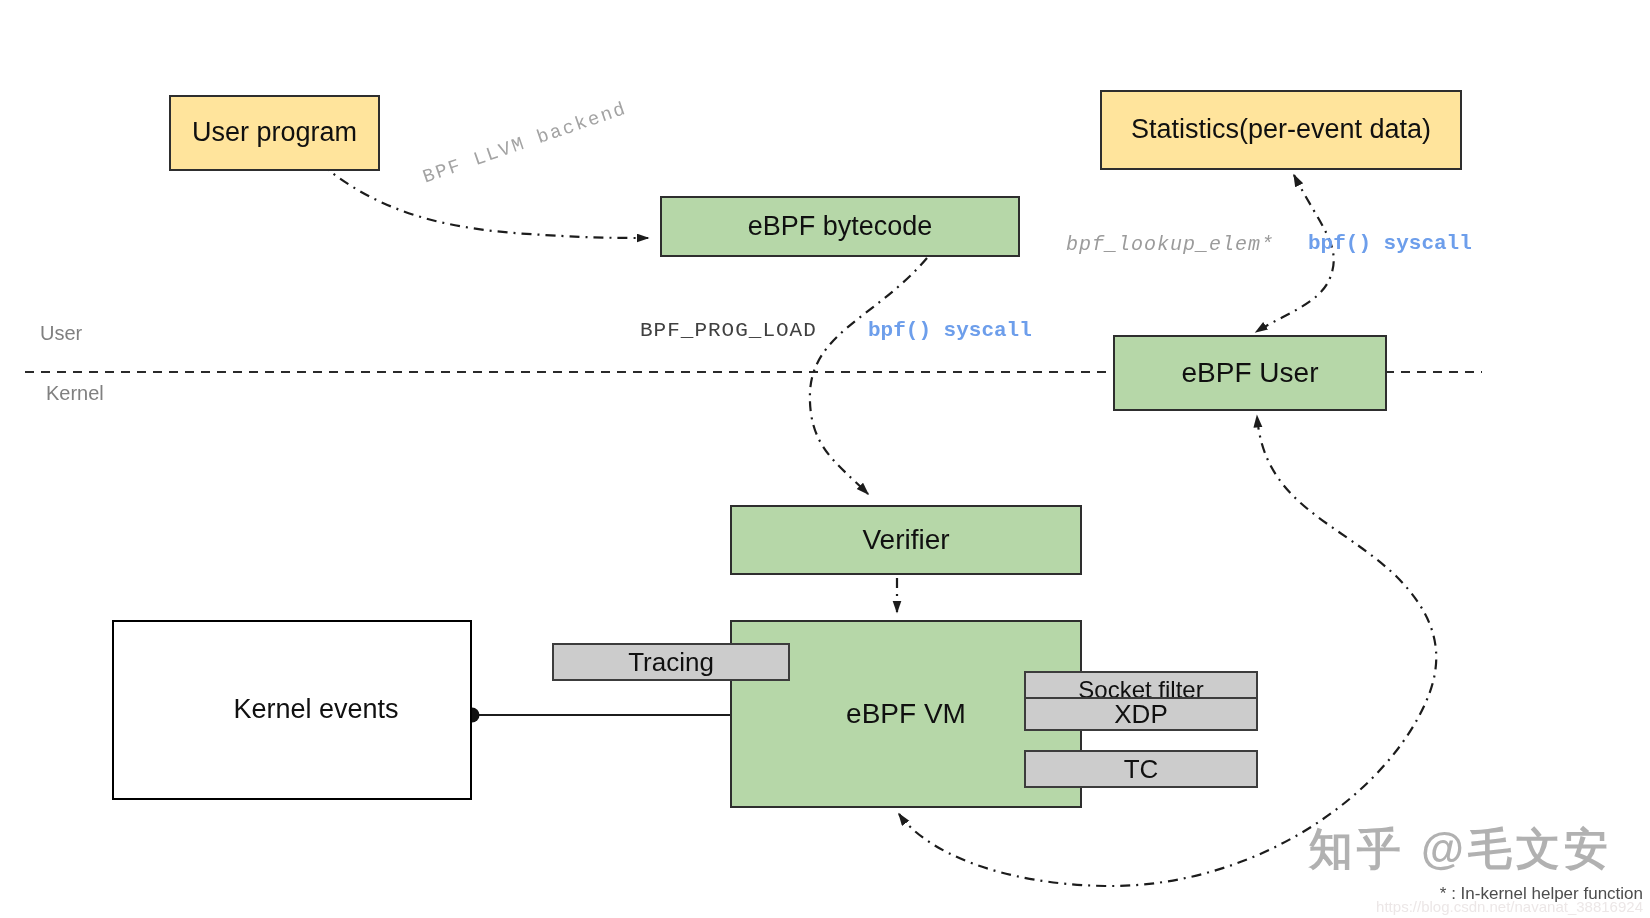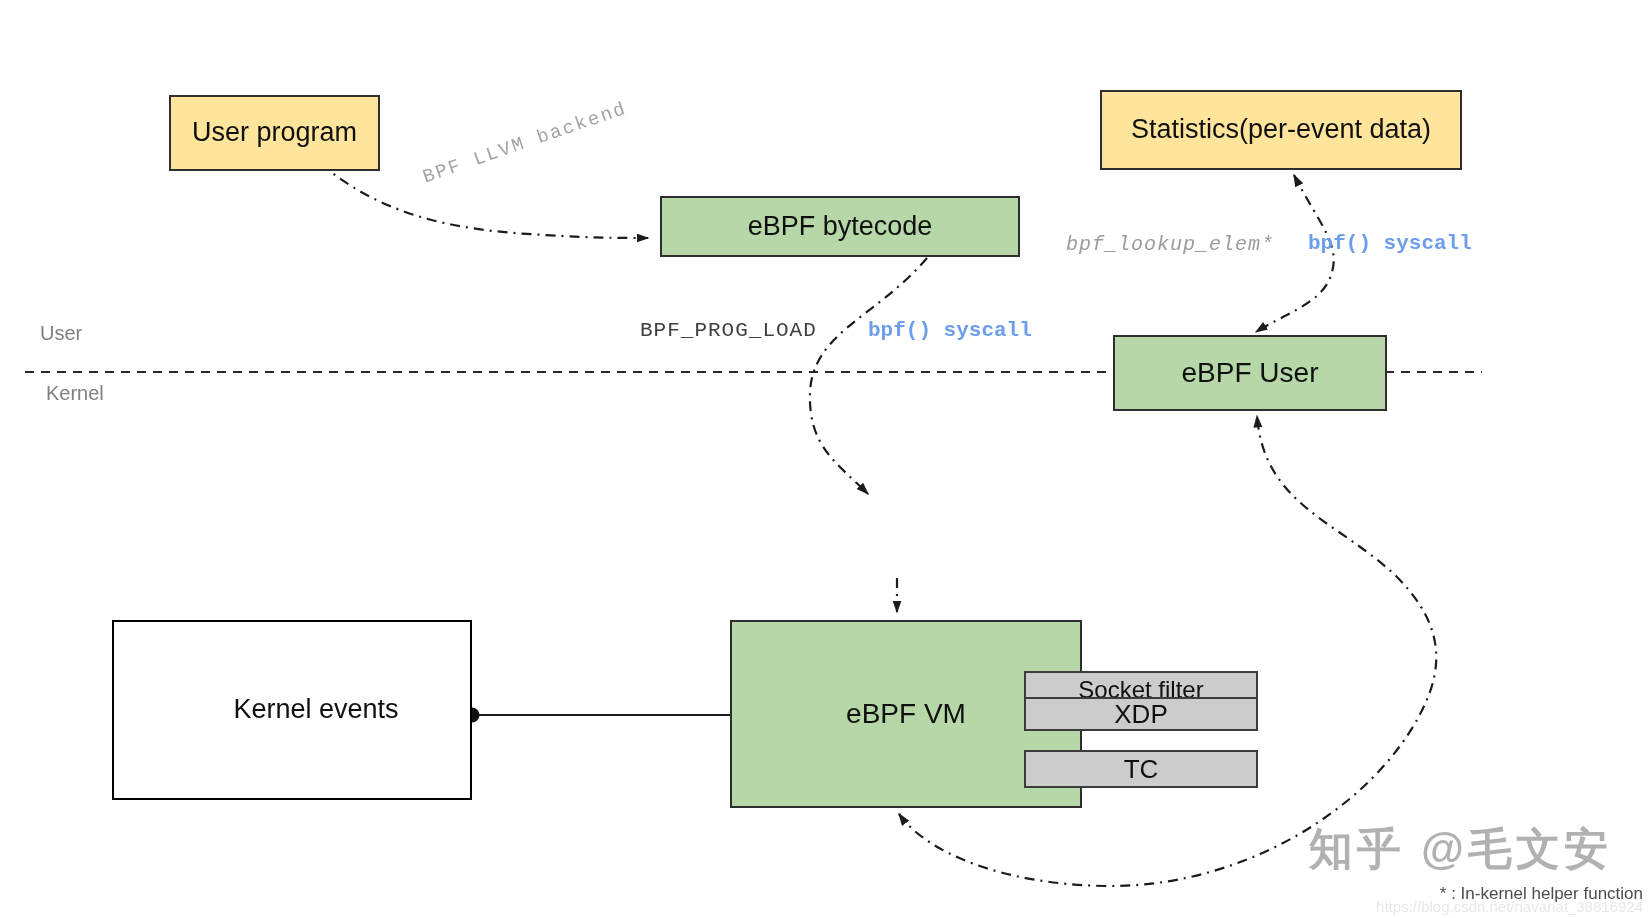--- a/index.html
+++ b/index.html
@@ -109,29 +109,35 @@
   </div>
 
   <div class="node green n-bytecode">
     <span>eBPF bytecode</span>
   </div>
 
   <div class="node green n-maps">
     <span>eBPF User</span>
   </div>
 
+  <div class="node green n-verifier">
+    <span>Verifier</span>
+  </div>
 
   <div class="node green n-vm">
     <span>eBPF VM</span>
   </div>
 
   <div class="node plain n-kernel-events">
     <span>Kernel events</span>
   </div>
 
+  <div class="node gray n-tracing">
+    <span>Tracing</span>
+  </div>
 
   <div class="node gray n-socket-filter">
     <span>Socket filter</span>
   </div>
 
   <div class="node gray n-xdp">
     <span>XDP</span>
   </div>
 
   <div class="node gray n-tc">

